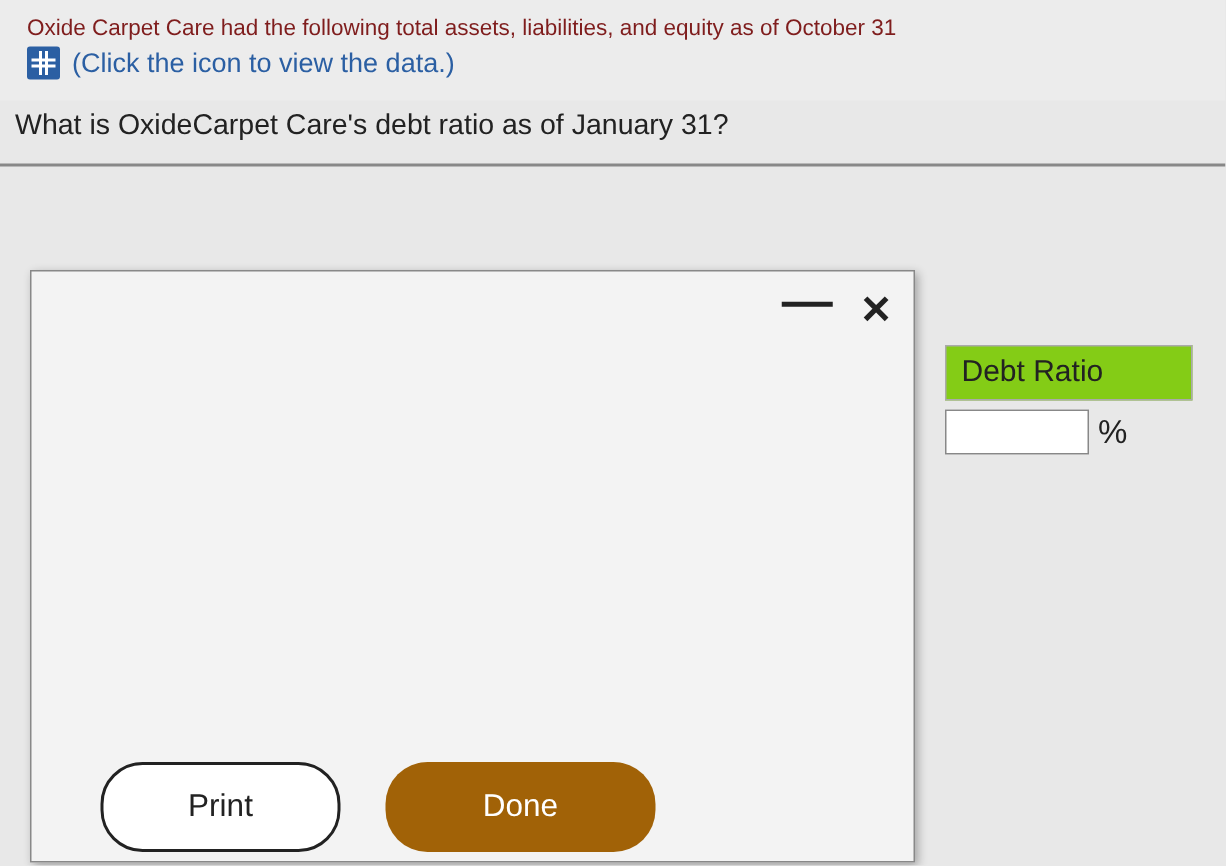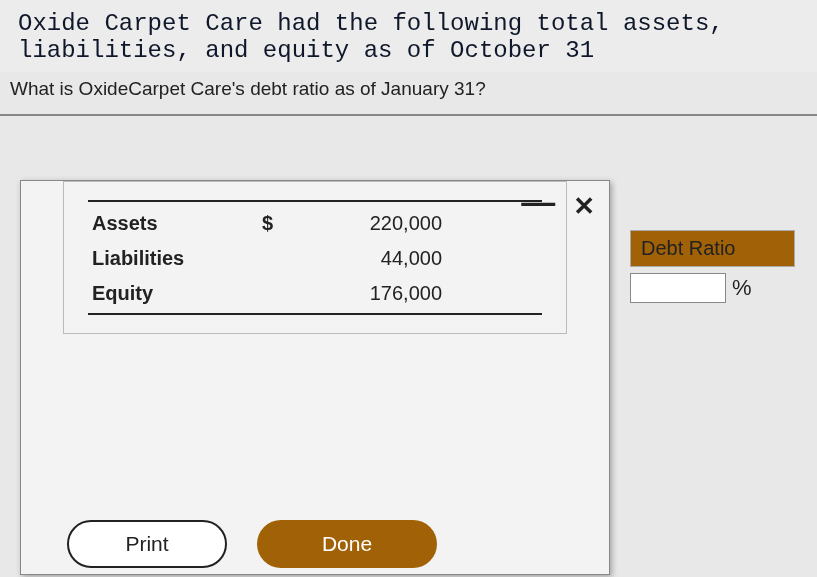--- a/index.html
+++ b/index.html
@@ -9,21 +9,21 @@
       width: 817px;
       height: 577px;
       overflow: hidden;
       position: relative;
       color: #222;
     }
     .header {
       padding: 10px 18px 4px 18px;
       background: #ececec;
     }
-    .prob-line1 { font-size: 24px; margin-bottom: 4px; color:#0f172a;font-family:Liberation Mono, monospace; }
+    .prob-line1 { font-size: 15px; margin-bottom: 4px; color:#7f1d1d; }
     .icon-line { display:flex; align-items:center; gap:8px; margin-bottom:10px; }
     .grid-icon {
       width: 22px; height: 22px;
       display:inline-block;
       background: #2b5fa3;
       border-radius:2px;
       position:relative;
     }
     .grid-icon::before {
       content:"";
@@ -64,75 +64,61 @@
     .trow .dollar { width: 40px; text-align:left; font-weight:bold; }
     .trow .val { width: 140px; text-align:right; }
     .top-rule { border-top:2px solid #222; margin-bottom:4px; }
     .bot-rule { border-bottom:2px solid #222; padding-bottom:8px; }
 
     .modal-buttons {
       position:absolute; bottom:6px; left:0; right:0;
       display:flex; gap:30px; padding: 0 46px;
     }
     .btn {
-      height:48px; border-radius:28px;
+      height:60px; border-radius:28px;
       font-size:21px; display:flex; align-items:center; justify-content:center;
       padding: 0 40px; cursor:pointer;
     }
     .btn-print { background:#fff; border:2px solid #222; color:#222; min-width:160px;}
     .btn-done { background:#a16207; color:#fff; border:none; min-width:180px;}
 
     .answer-area {
       position:absolute; right:22px; top:230px;
       width:165px;
     }
     .ans-header {
-      background:#a16207; border:1px solid #aaa;
+      background:#84cc16; border:1px solid #aaa;
       padding:6px 10px; font-size:20px; color:#222; margin-bottom:6px;
     }
     .ans-row { display:flex; align-items:center; gap:6px; }
     .ans-input {
       width:96px; height:30px; border:1px solid #888; background:#fff;
       font-size:18px; padding:2px 6px;
     }
     .pct { font-size:22px; }
   </style>
 </head>
 <body>
 
 <div class="header">
   <div class="prob-line1">Oxide Carpet Care had the following total assets, liabilities, and equity as of October 31</div>
+  <div class="icon-line">
+    <span class="grid-icon"></span>
+    <span class="icon-link">(Click the icon to view the data.)</span>
+  </div>
 </div>
 <div class="question">What is OxideCarpet Care's debt ratio as of January 31?</div>
 <div class="sep"></div>
 
 <div class="modal-wrap">
   <div class="modal-controls">
     <span class="minimize-dash">—</span>
     <span>✕</span>
   </div>
 
-  <div class="table-box">
-    <div class="top-rule"></div>
-    <div class="trow">
-      <span class="label">Assets</span>
-      <span class="dollar">$</span>
-      <span class="val">220,000</span>
-    </div>
-    <div class="trow">
-      <span class="label">Liabilities</span>
-      <span class="dollar"></span>
-      <span class="val">44,000</span>
-    </div>
-    <div class="trow bot-rule">
-      <span class="label">Equity</span>
-      <span class="dollar"></span>
-      <span class="val">176,000</span>
-    </div>
-  </div>
 
   <div class="modal-buttons">
     <div class="btn btn-print">Print</div>
     <div class="btn btn-done">Done</div>
   </div>
 </div>
 
 <div class="answer-area">
   <div class="ans-header">Debt Ratio</div>
   <div class="ans-row">

